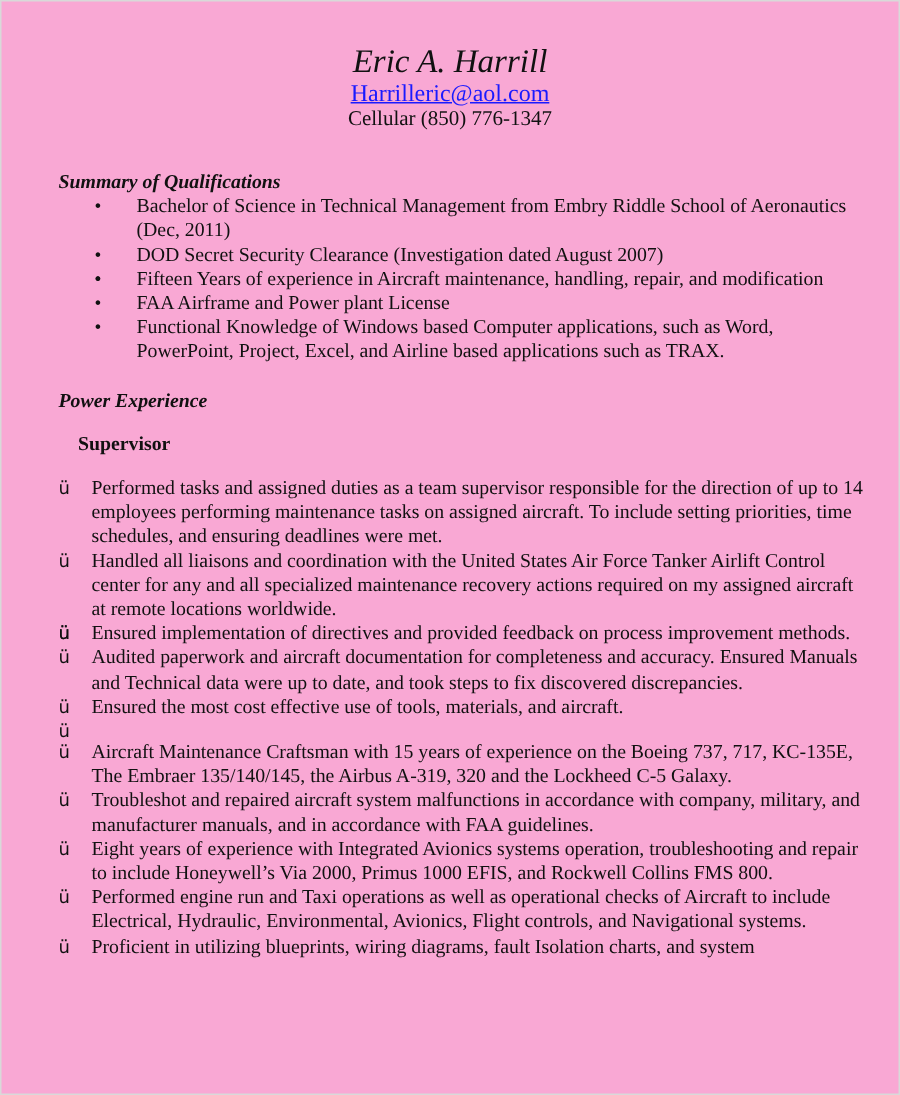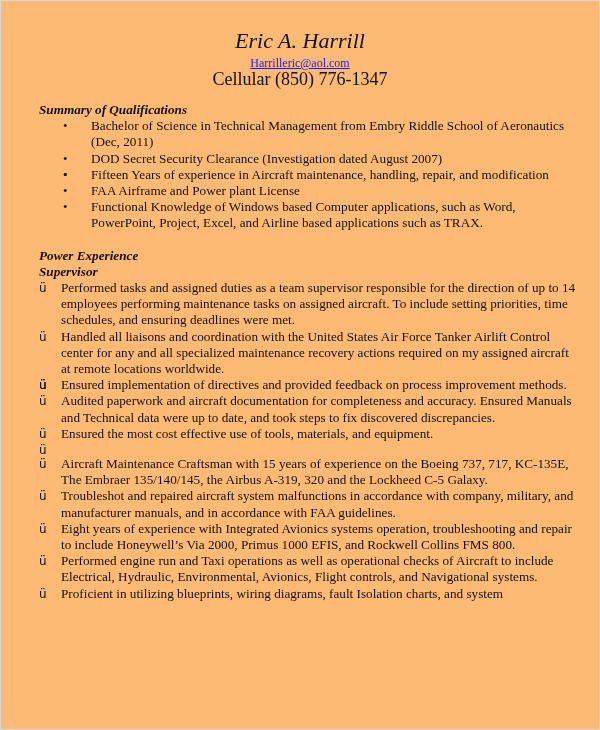--- a/index.html
+++ b/index.html
@@ -5,30 +5,30 @@
     html, body { margin: 0; padding: 0; background: #ffffff; }
     body {
       width: 600px; height: 730px; overflow: hidden;
       font-family: "Liberation Serif", "DejaVu Serif", serif;
       color: #111111;
     }
     .page {
       position: relative;
       width: 598px; height: 728px;
       border: 1px solid #d9d9d9;
-      background: #fdba74;
+      background: #f9a8d4;
       overflow: hidden;
     }
     .header { text-align: center; position: absolute; left: 0; right: 0; top: 28px; }
     .name { font-size: 22px; font-style: italic; line-height: 24px; margin-left: 0; }
-    .email { font-size: 12px; line-height: 16px; color: #1a1aff; text-decoration: underline; display: inline-block; margin-top: 2px; }
-    .phone { font-size: 18px; line-height: 16px; }
-    .content { position: absolute; left: 38px; top: 101px; width: 540px; font-size: 13.2px; line-height: 16.2px; }
+    .email { font-size: 16px; line-height: 16px; color: #1a1aff; text-decoration: underline; display: inline-block; margin-top: 2px; }
+    .phone { font-size: 14px; line-height: 16px; }
+    .content { position: absolute; left: 38px; top: 112px; width: 540px; font-size: 13.2px; line-height: 16.2px; }
     .section-title { font-weight: bold; font-style: italic; margin: 0; }
-    .sub-title { font-weight: bold; font-style: italic; margin: 0; }
+    .sub-title { font-weight: bold; margin: 13px; }
     ul.summary { list-style: none; padding: 0; margin: 0; }
     ul.summary li { position: relative; padding-left: 52px; }
     ul.summary li .bullet { position: absolute; left: 24px; top: 0; font-size: 13px; }
     ul.checks { list-style: none; padding: 0; margin: 0; }
     ul.checks li { position: relative; padding-left: 22px; }
     ul.checks li .mark { position: absolute; left: 0; top: 0; font-family: "DejaVu Sans", sans-serif; font-size: 12px; }
     .gap { height: 16px; }
     .gap-sm { height: 14px; }
   </style>
 </head>
@@ -57,21 +57,21 @@
     <div class="gap"></div>
 
     <div class="section-title">Power Experience</div>
     <div class="sub-title">Supervisor</div>
     <ul class="checks">
       <li><span class="mark">ü</span><span>Performed tasks and assigned duties as a team supervisor responsible for the direction of up to 14 employees performing maintenance tasks on assigned aircraft. To include setting priorities, time schedules, and ensuring deadlines were met.</span></li>
       <li><span class="mark">ü</span><span>Handled all liaisons and coordination with the United States Air Force Tanker Airlift Control center for any and all specialized maintenance recovery actions required on my assigned aircraft at remote locations worldwide.</span></li>
       <li><span class="mark">ü</span></li>
       <li><span class="mark">ü</span><span>Ensured implementation of directives and provided feedback on process improvement methods.</span></li>
       <li><span class="mark">ü</span><span>Audited paperwork and aircraft documentation for completeness and accuracy. Ensured Manuals and Technical data were up to date, and took steps to fix discovered discrepancies.</span></li>
-      <li><span class="mark">ü</span><span>Ensured the most cost effective use of tools, materials, and equipment.</span></li>
+      <li><span class="mark">ü</span><span>Ensured the most cost effective use of tools, materials, and aircraft.</span></li>
       <li><span class="mark">ü</span></li>
     </ul>
 
     <div class="gap-sm"></div>
 
     <ul class="checks">
       <li><span class="mark">ü</span><span>Aircraft Maintenance Craftsman with 15 years of experience on the Boeing 737, 717, KC-135E, The Embraer 135/140/145, the Airbus A-319, 320 and the Lockheed C-5 Galaxy.</span></li>
       <li><span class="mark">ü</span><span>Troubleshot and repaired aircraft system malfunctions in accordance with company, military, and manufacturer manuals, and in accordance with FAA guidelines.</span></li>
       <li><span class="mark">ü</span><span>Eight years of experience with Integrated Avionics systems operation, troubleshooting and repair to include Honeywell’s Via 2000, Primus 1000 EFIS, and Rockwell Collins FMS 800.</span></li>
       <li><span class="mark">ü</span><span>Performed engine run and Taxi operations as well as operational checks of Aircraft to include Electrical, Hydraulic, Environmental, Avionics, Flight controls, and Navigational systems.</span></li>

